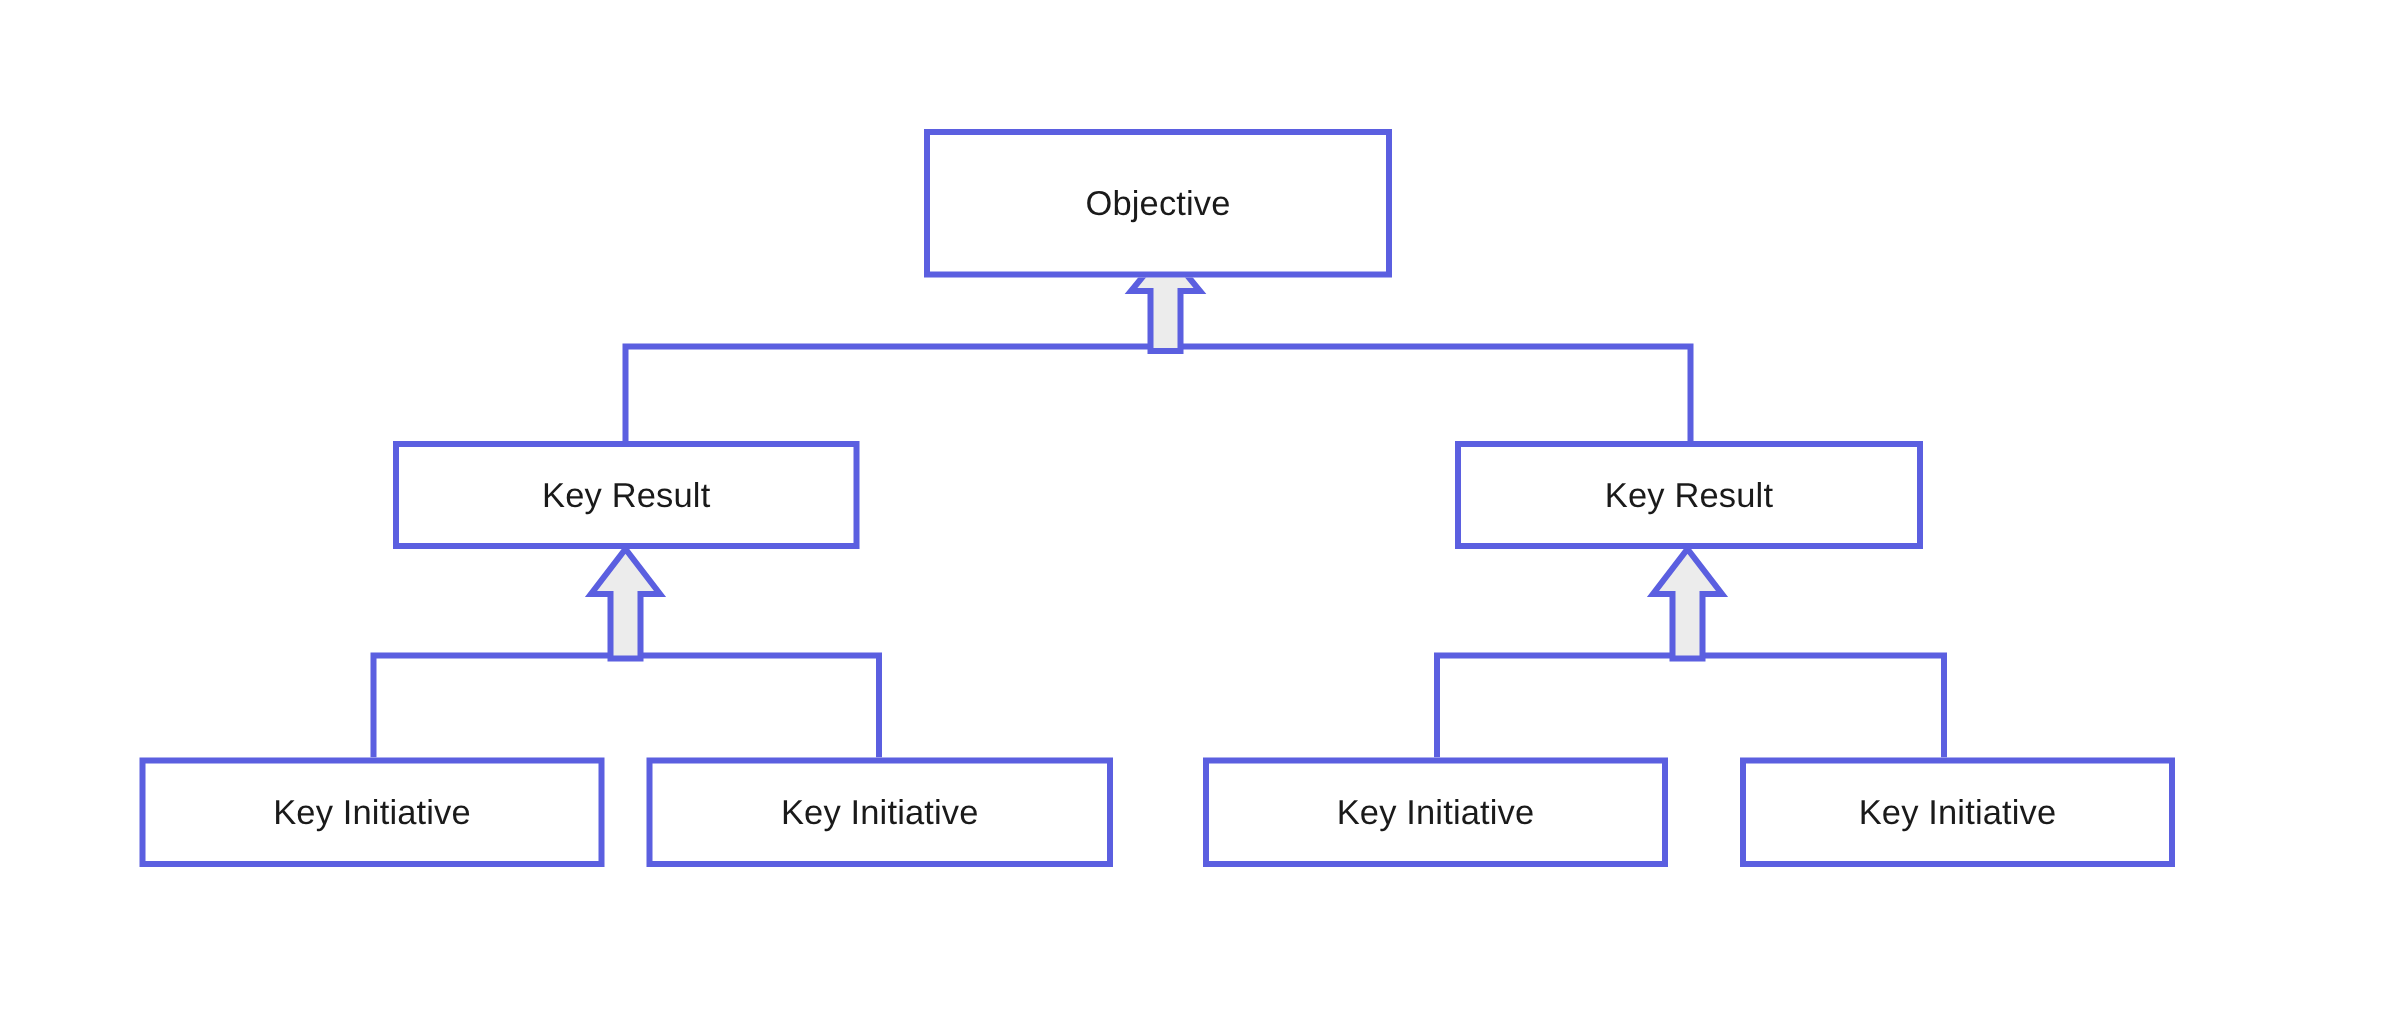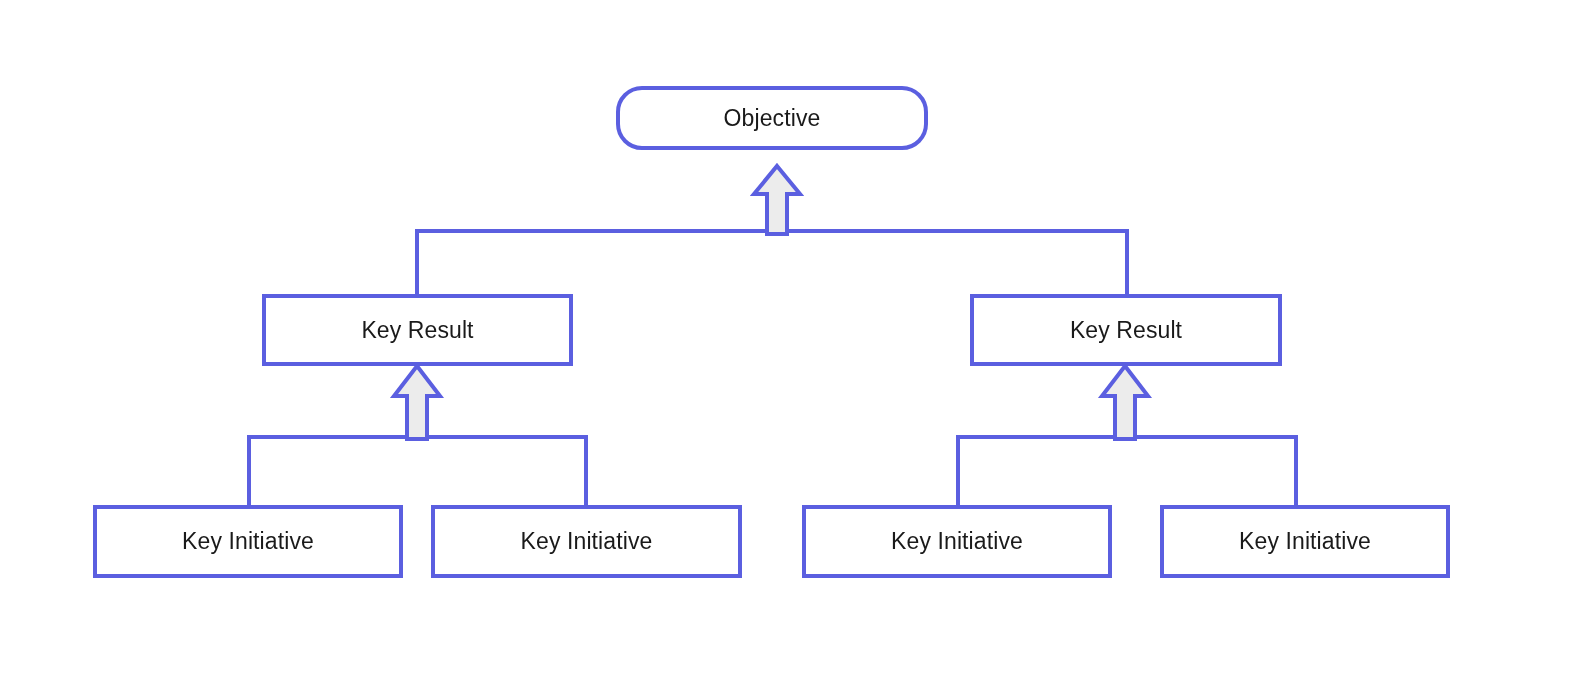--- a/index.html
+++ b/index.html
@@ -73,21 +73,21 @@
   </svg>
 
   <svg class="arrow-svg" style="left:390px; top:362px; width:54px; height:79px;" viewBox="0 0 54 79" xmlns="http://www.w3.org/2000/svg">
     <path d="M 27 4 L 50 34 L 37 34 L 37 77 L 17 77 L 17 34 L 4 34 Z" fill="#ececec" stroke="#5b5fe0" stroke-width="4" stroke-linejoin="miter"></path>
   </svg>
 
   <svg class="arrow-svg" style="left:1098px; top:362px; width:54px; height:79px;" viewBox="0 0 54 79" xmlns="http://www.w3.org/2000/svg">
     <path d="M 27 4 L 50 34 L 37 34 L 37 77 L 17 77 L 17 34 L 4 34 Z" fill="#ececec" stroke="#5b5fe0" stroke-width="4" stroke-linejoin="miter"></path>
   </svg>
 
-  <div class="node" style="left:616px; top:86px; width:312px; height:64px;border-radius:26px;">
+  <div class="node" style="left:616px; top:86px; width:312px; height:99px;">
     <span class="node-label" style="color: rgb(26, 26, 26);">Objective</span>
   </div>
 
   <div class="node" style="left:262px; top:294px; width:311px; height:72px;">
     <span class="node-label" style="color: rgb(26, 26, 26);">Key Result</span>
   </div>
 
   <div class="node" style="left:970px; top:294px; width:312px; height:72px;">
     <span class="node-label" style="color: rgb(26, 26, 26);">Key Result</span>
   </div>

